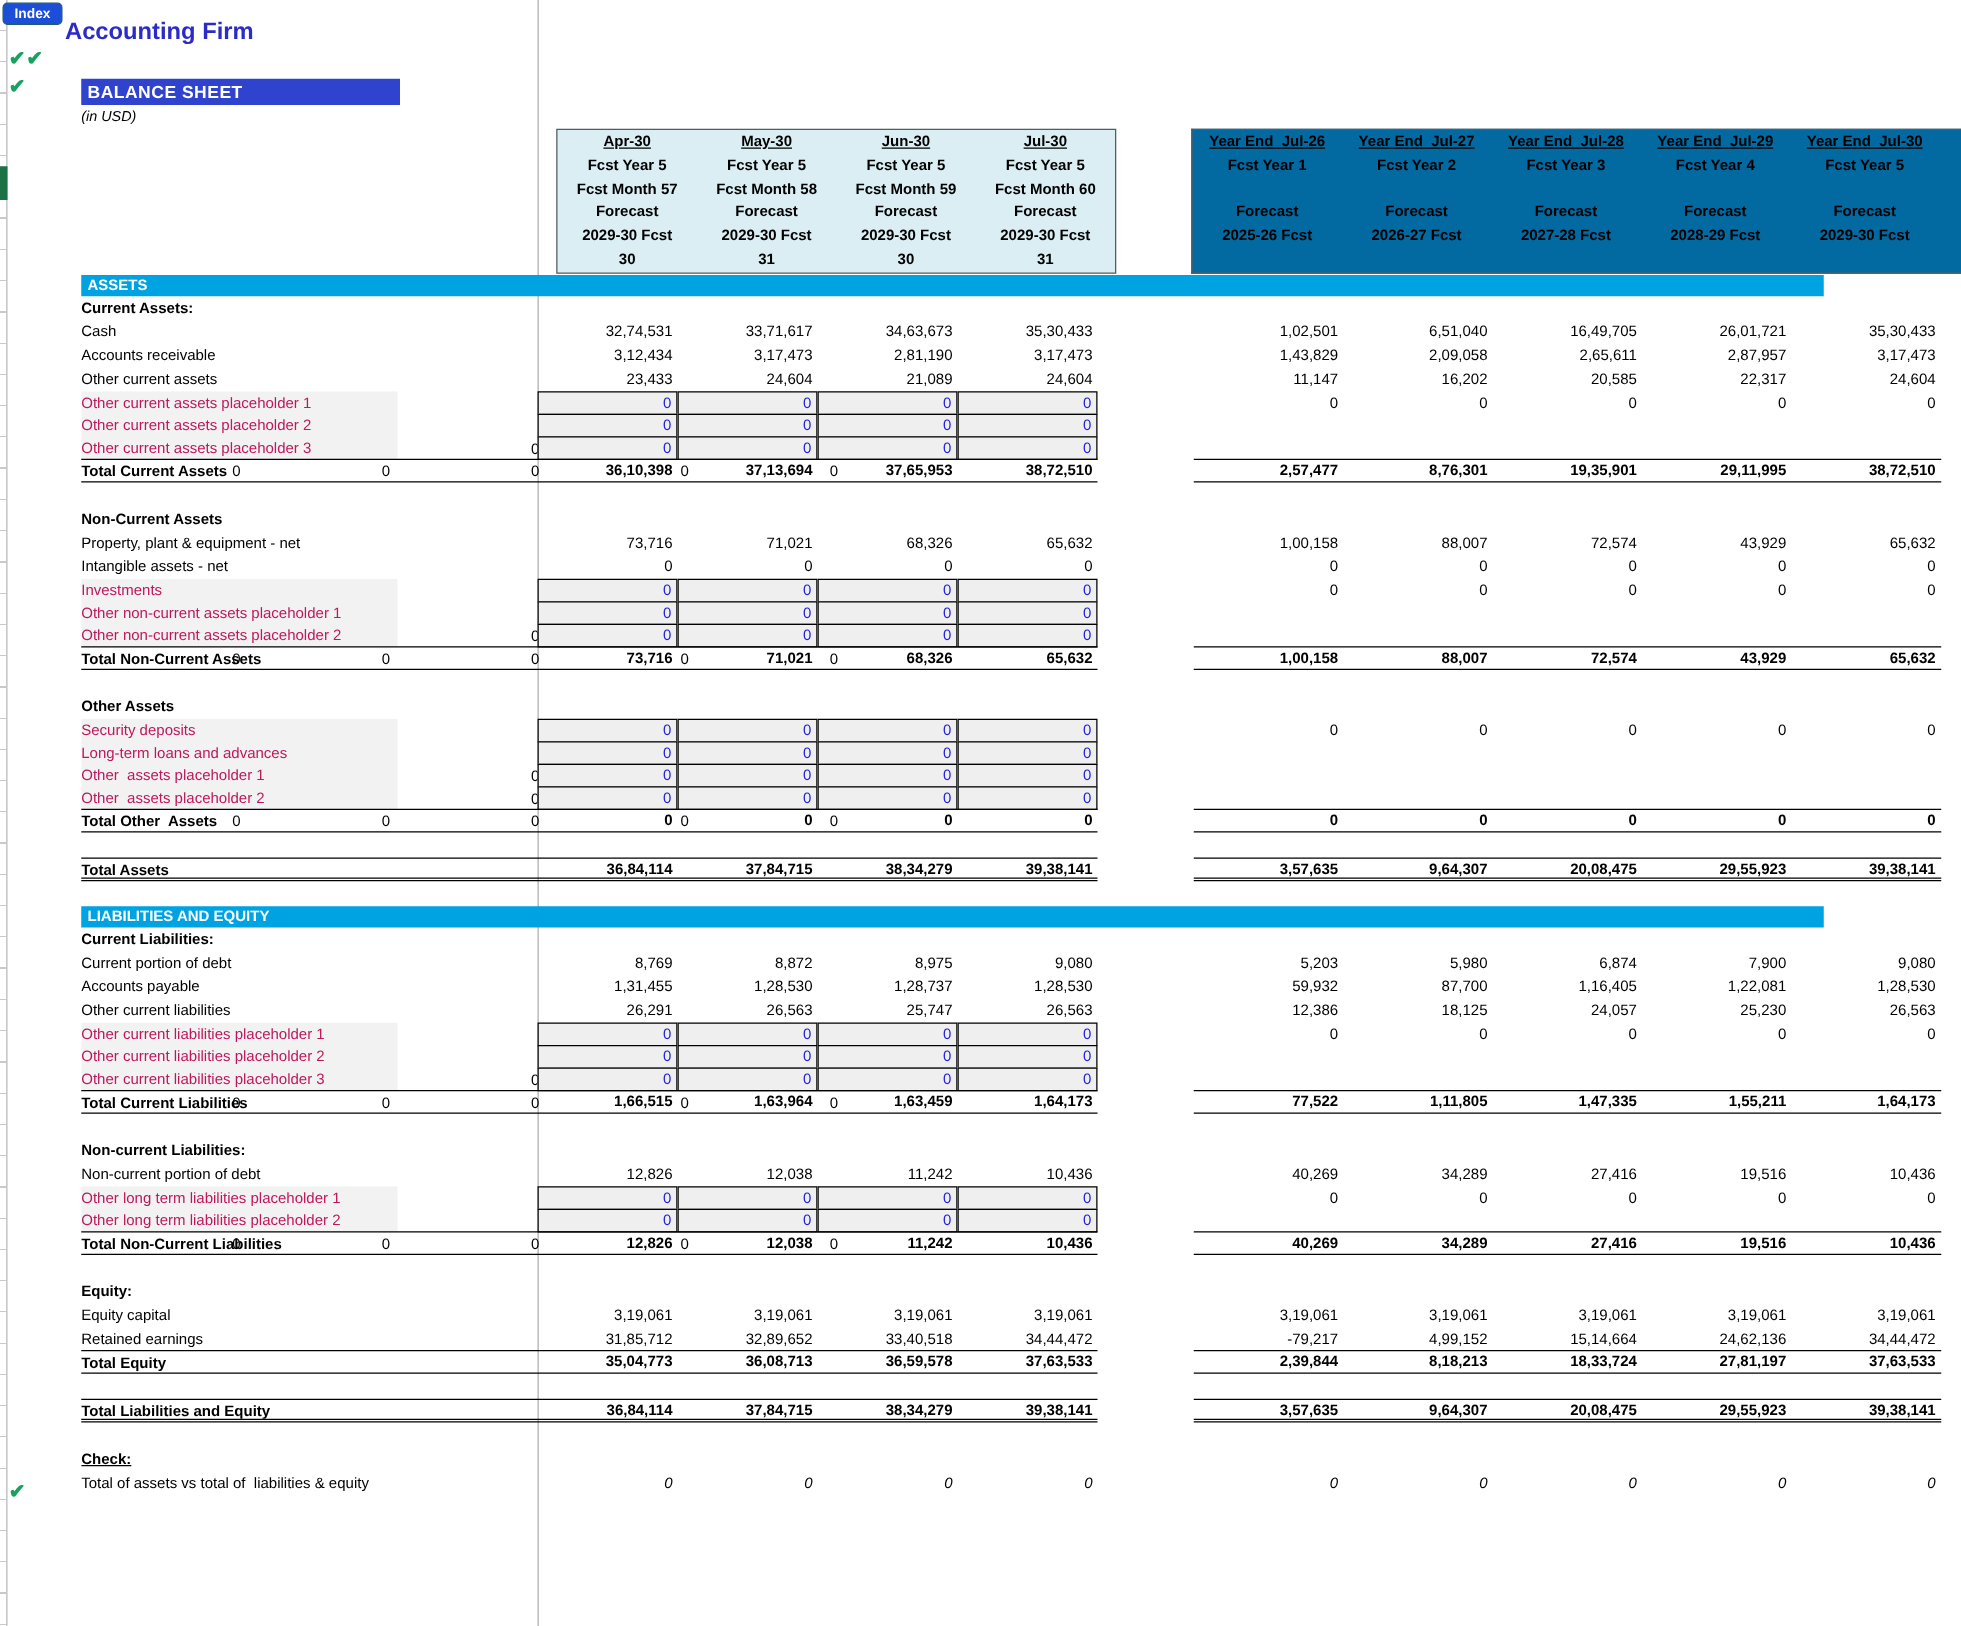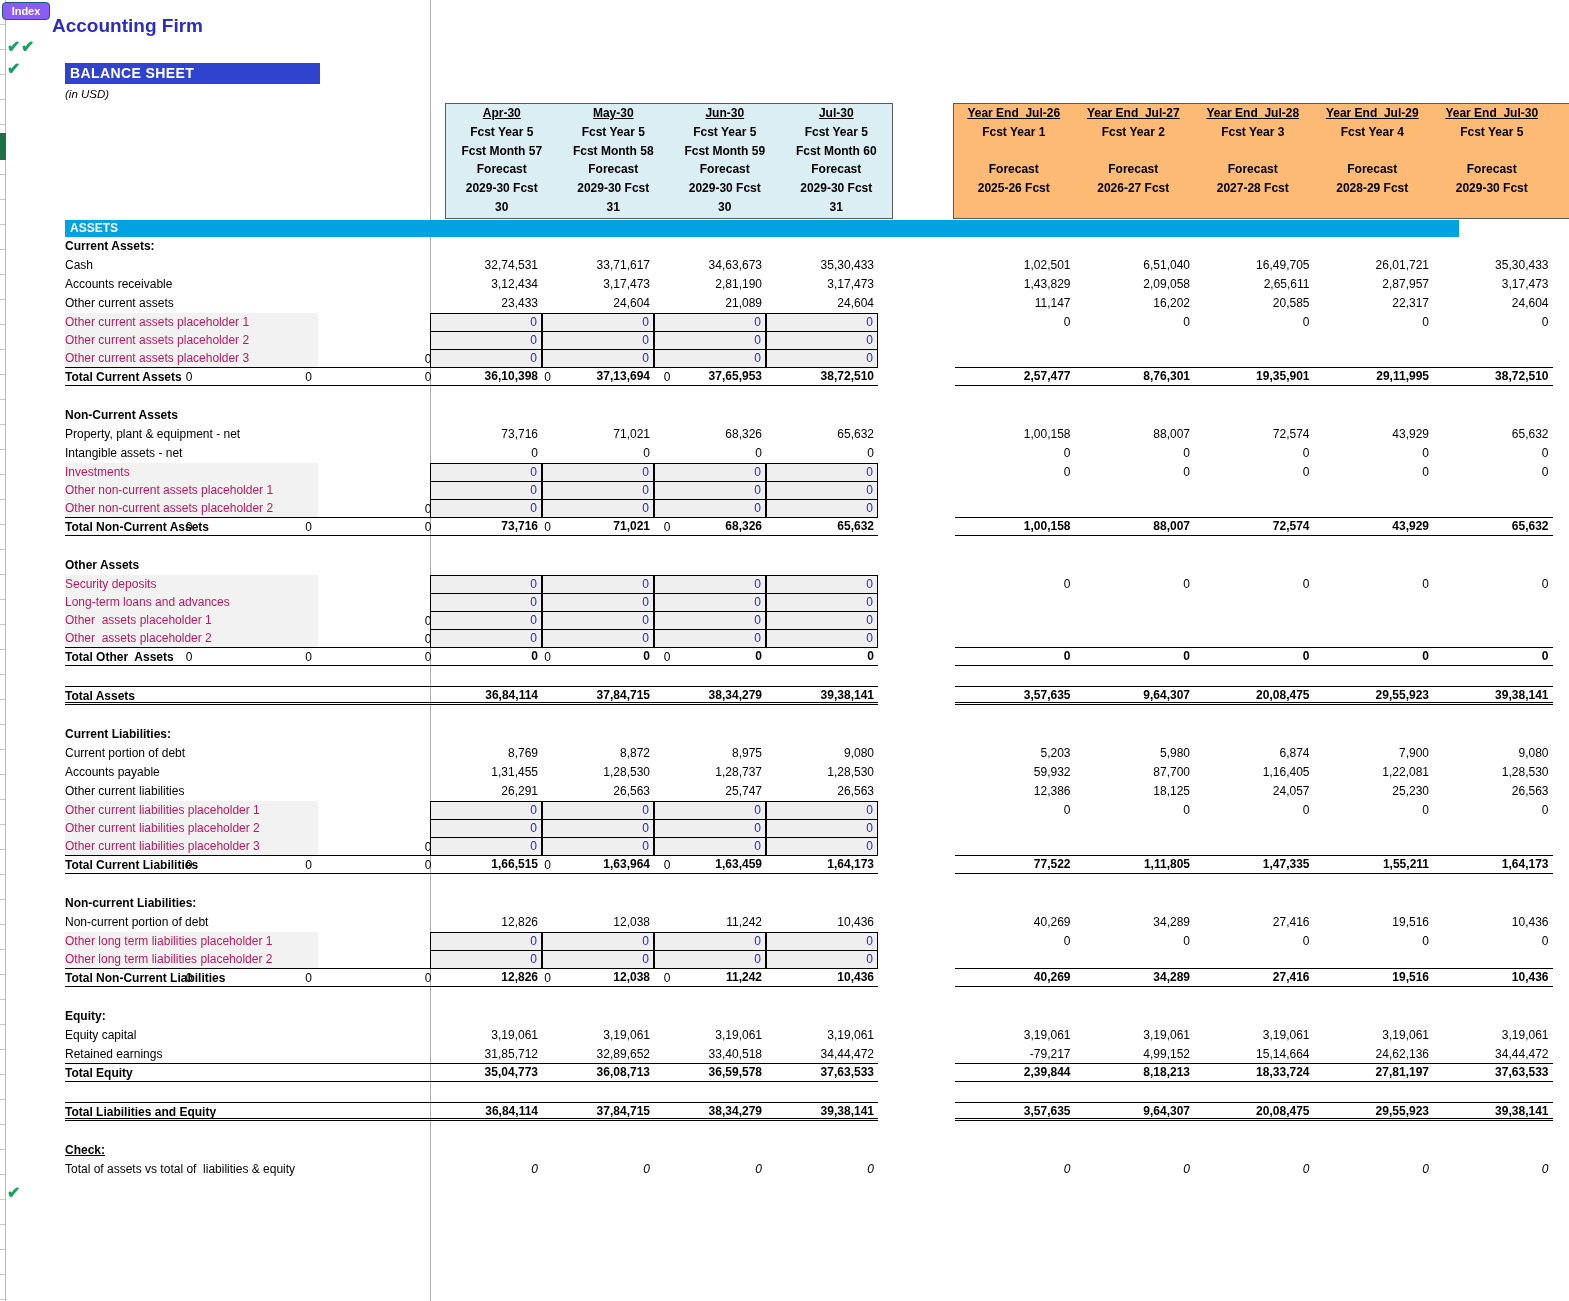--- a/index.html
+++ b/index.html
@@ -5,33 +5,33 @@
   html,body{margin:0;padding:0;}
   body{width:1569px;height:1301px;background:#fff;font-family:"Liberation Sans", sans-serif;position:relative;overflow:hidden;}
   .sheet{position:absolute;inset:0;}
   
   .rail{position:absolute;left:5px;top:0;width:1px;height:1301px;background:#b8b8b8;}
   .rail-ticks{position:absolute;left:0;top:0;width:5px;height:1301px;
     background:repeating-linear-gradient(to bottom, transparent 0, transparent 24px, #c9c9c9 24px, #c9c9c9 25px);}
   .rail-marker{position:absolute;left:0;top:133px;width:6px;height:27px;background:#1e7145;}
   .vline{position:absolute;left:430px;top:0;width:1px;height:1301px;background:#adadad;}
   
-  .index-btn{position:absolute;left:2px;top:2px;min-width:48px;height:18px;background:#8b5cf6;border:1px solid #1f5b6e;
+  .index-btn{position:absolute;left:2px;top:2px;min-width:48px;height:18px;background:#1d4ed8;border:1px solid #1f5b6e;
     border-radius:4px;color:#fff;font-weight:bold;font-size:11px;font-family:"Liberation Sans",sans-serif;
     line-height:15px;padding:0 7px;cursor:pointer;}
   .company{position:absolute;left:52px;top:15px;font-size:19px;font-weight:bold;color:#2b2bc8;}
   .chk{position:absolute;font-size:16px;font-weight:bold;color:#19a15f;}
   .c1{left:7px;top:37px;} .c2{left:21px;top:37px;} .c3{left:7px;top:59px;} .c4{left:7px;top:1183px;}
   .bs-bar{position:absolute;left:65px;top:63px;width:255px;height:21px;background:#2f43ce;color:#fff;
     font-weight:bold;font-size:14px;line-height:21px;padding-left:5px;letter-spacing:.4px;box-sizing:border-box;}
   .usd{position:absolute;left:65px;top:88px;font-size:11.5px;font-style:italic;color:#000;}
   
   .mhdr{position:absolute;left:445px;top:103px;width:448px;height:116px;background:#daeef3;border:1px solid #5a5a5a;
     display:flex;box-sizing:border-box;}
-  .yhdr{position:absolute;left:953px;top:103px;width:616px;height:116px;background:#fdba74;border:1px solid #5a5a5a;
+  .yhdr{position:absolute;left:953px;top:103px;width:616px;height:116px;background:#0369a1;border:1px solid #5a5a5a;
     border-right:none;display:flex;box-sizing:border-box;}
   .hcol{display:flex;flex-direction:column;}
   .mhdr .hcol{width:112px;} .yhdr .hcol{width:119.5px;}
   .hline{height:18.8px;line-height:18.8px;text-align:center;font-size:12px;font-weight:bold;color:#000;white-space:pre;}
   .hline.period{text-decoration:underline;}
   
   .table{position:absolute;left:0;top:220px;width:1569px;}
   .row{display:flex;height:19px;}
   .row.spacer{height:20px;}
   .row.band{height:17px;}
@@ -473,20 +473,23 @@
         </div>
         <div class="zone zb">
           <div class="cell y">3,57,635</div>
           <div class="cell y">9,64,307</div>
           <div class="cell y">20,08,475</div>
           <div class="cell y">29,55,923</div>
           <div class="cell y">39,38,141</div>
         </div>
       </div>
       <div class="row spacer"></div>
+      <div class="row band">
+        <div class="band-label">LIABILITIES AND EQUITY</div>
+      </div>
       <div class="row subheader">
         <div class="zone za">
           <div class="label"><span>Current Liabilities:</span></div>
         </div>
       </div>
       <div class="row data">
         <div class="zone za">
           <div class="label"><span>Current portion of debt</span></div>
           <div class="cell m">8,769</div>
           <div class="cell m">8,872</div>

